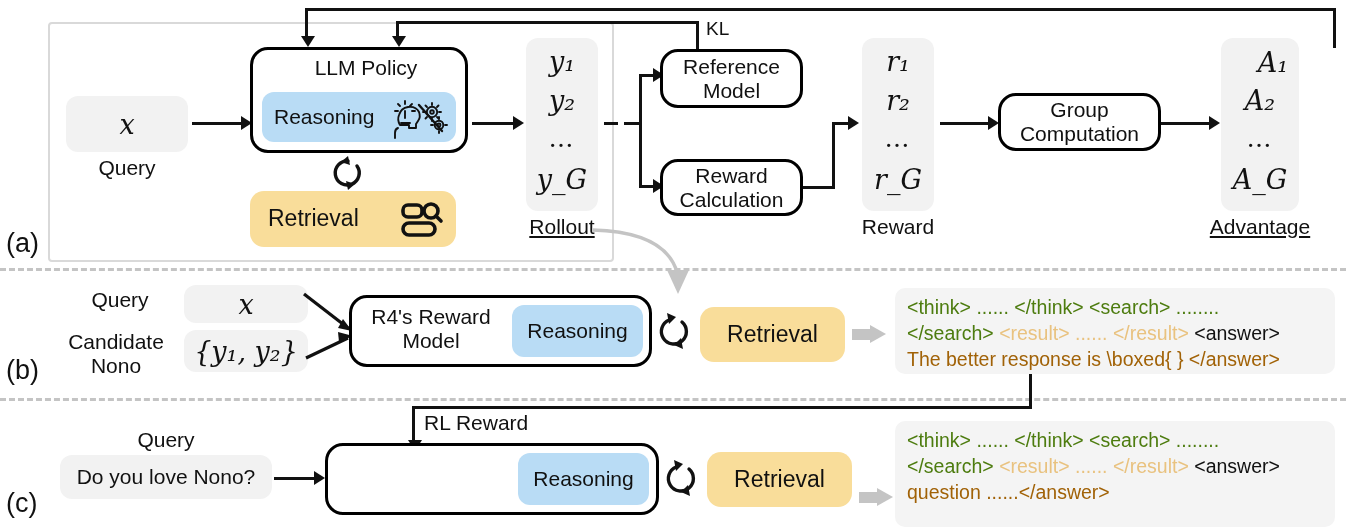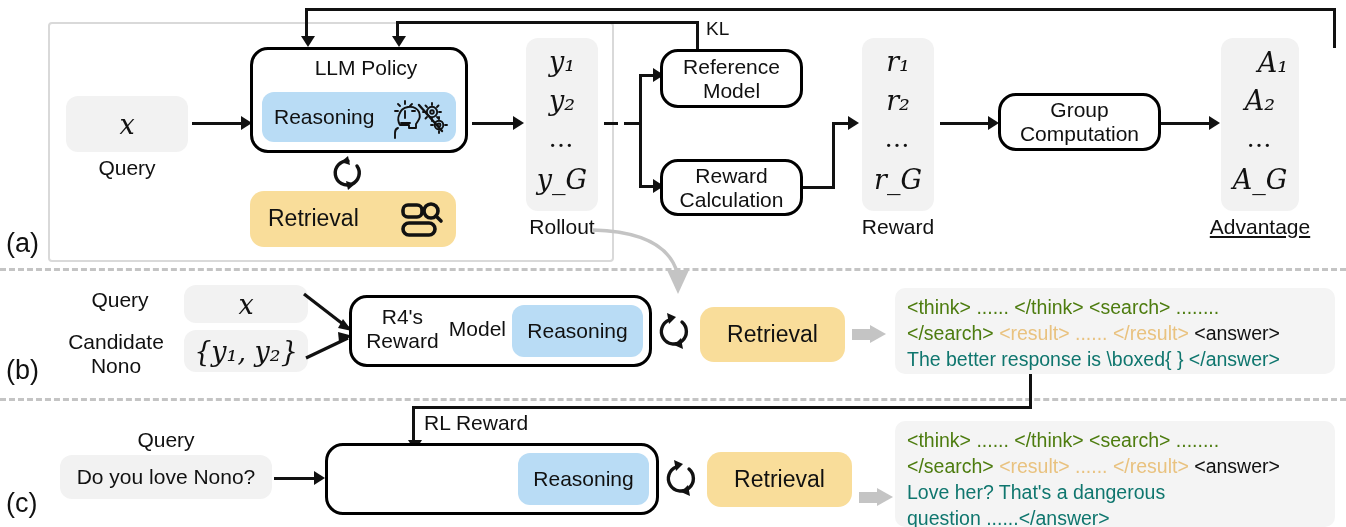--- a/index.html
+++ b/index.html
@@ -39,21 +39,21 @@
   .gblock{position:relative;width:34px;height:18px;}
   .gblock .shaft{position:absolute;left:0;top:4px;width:20px;height:11px;background:#c4c4c4;}
   .gblock .head{position:absolute;left:18px;top:0;width:0;height:0;border-left:16px solid #c4c4c4;border-top:9px solid transparent;border-bottom:9px solid transparent;}
 
   
   .outbox{background:#f4f4f4;border-radius:10px;padding:7px 12px;}
   .outline-txt{font-size:19.5px;line-height:1.33;white-space:nowrap;}
   .tk-think{color:#4d7c0f;}
   .tk-result{color:#e9c27f;}
   .tk-ans{color:#111;}
-  .tk-body{color:#0f766e;}
+  .tk-body{color:#a16207;}
 
   .loop{width:40px;height:40px;}
   svg{display:block;overflow:visible;}
 </style>
 </head>
 <body>
 
 <div id="root">
 
   <div class="abs panel-a-box" style="left:48px;top:22px;width:566px;height:240px;"></div>
@@ -134,21 +134,21 @@
     </div>
   <div class="abs ctr" style="left:526px;top:83px;width:72px;height:34px;">
       <span class="math">y₂</span>
     </div>
   <div class="abs ctr" style="left:526px;top:121px;width:72px;height:34px;">
       <span class="dots">…</span>
     </div>
   <div class="abs ctr" style="left:526px;top:162px;width:72px;height:34px;">
       <span class="math">y_G</span>
     </div>
-  <div class="abs lbl ctr" style="left:520px;top:215px;width:84px;">Rollout</div>
+  <div class="abs lbl ctr" style="left:520px;top:215px;width:84px;text-decoration:underline;">Rollout</div>
 
   <div class="abs ln lnh" style="left:604px;top:122px;width:14px;"></div>
   <div class="abs ln lnh" style="left:624px;top:122px;width:18px;"></div>
   <div class="abs ln lnv" style="left:639px;top:74px;height:114px;"></div>
   <div class="abs ln lnh" style="left:639px;top:74px;width:16px;"></div>
   <div class="abs arrowR" style="left:653px;top:68px;"></div>
   <div class="abs ln lnh" style="left:639px;top:185px;width:16px;"></div>
   <div class="abs arrowR" style="left:653px;top:179px;"></div>
 
   <div class="abs roundbox ctr" style="left:660px;top:49px;width:143px;height:59px;flex-direction:column;">
@@ -234,21 +234,21 @@
   <div class="abs" style="left:302px;top:288px;width:62px;height:80px;">
     <svg width="62" height="80" viewBox="0 0 62 80">
       <path d="M2 6 L46 40" stroke="#111" stroke-width="3.2" fill="none"></path>
       <path d="M50 43 L36 40 L41 31 Z" fill="#111"></path>
       <path d="M4 70 L46 50" stroke="#111" stroke-width="3.2" fill="none"></path>
       <path d="M51 48 L37 54 L36 44 Z" fill="#111"></path>
     </svg>
   </div>
 
   <div class="abs roundbox" style="left:349px;top:295px;width:303px;height:72px;"></div>
-  <div class="abs ctr" style="left:356px;top:305px;width:150px;">
+  <div class="abs ctr" style="left:356px;top:305px;width:150px;flex-direction:column;">
     <span class="lbl">R4's Reward</span>
     <span class="lbl">Model</span>
   </div>
   <div class="abs bluebox ctr" style="left:512px;top:305px;width:131px;height:52px;">
     <span class="lbl">Reasoning</span>
   </div>
 
   <div class="abs loop" style="left:655px;top:311px;">
     <svg width="40" height="40" viewBox="0 0 40 40">
       <g fill="none" stroke="#111" stroke-width="3.4" stroke-linecap="round">
@@ -312,17 +312,16 @@
   </div>
 
   <div class="abs gblock" style="left:859px;top:470px;">
     <div class="shaft"></div>
       <div class="head"></div>
   </div>
 
   <div class="abs outbox" style="left:895px;top:421px;width:440px;height:106px;">
     <div class="outline-txt"><span class="tk-think">&lt;think&gt; ...... &lt;/think&gt; &lt;search&gt; ........</span></div>
     <div class="outline-txt"><span class="tk-think">&lt;/search&gt; </span><span class="tk-result">&lt;result&gt; ...... &lt;/result&gt; </span><span class="tk-ans">&lt;answer&gt;</span></div>
-    <div class="outline-txt"><span class="tk-body">Love her? That's a dangerous</span></div>
     <div class="outline-txt"><span class="tk-body">question ......&lt;/answer&gt;</span></div>
   </div>
 
 </div>
 
 </body></html>

